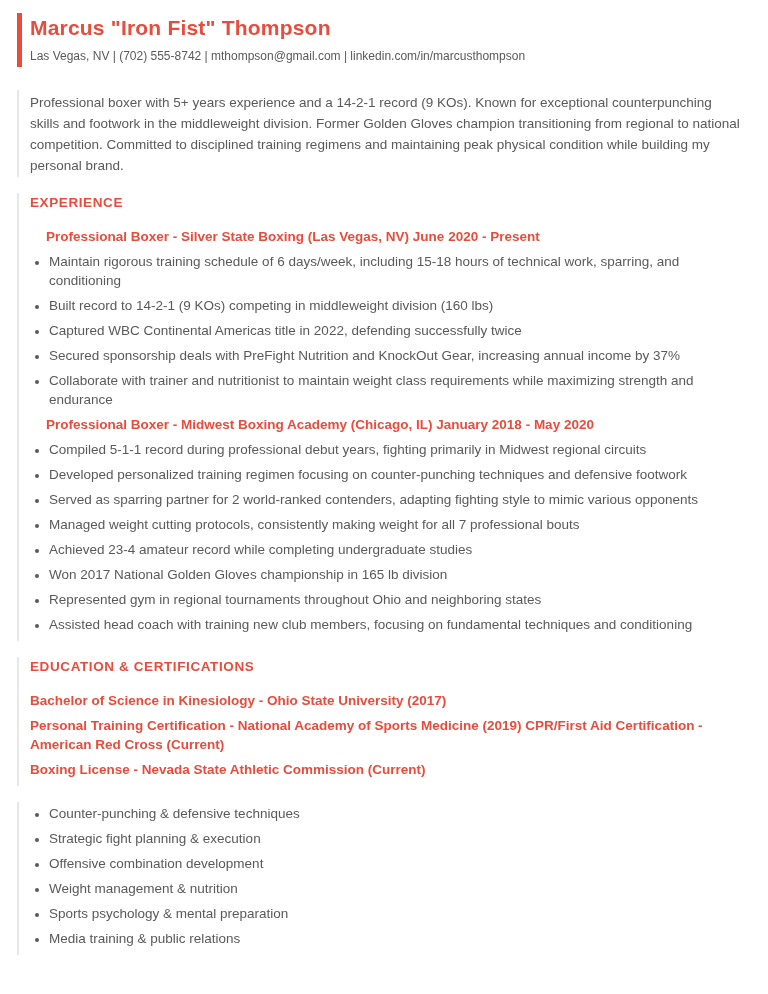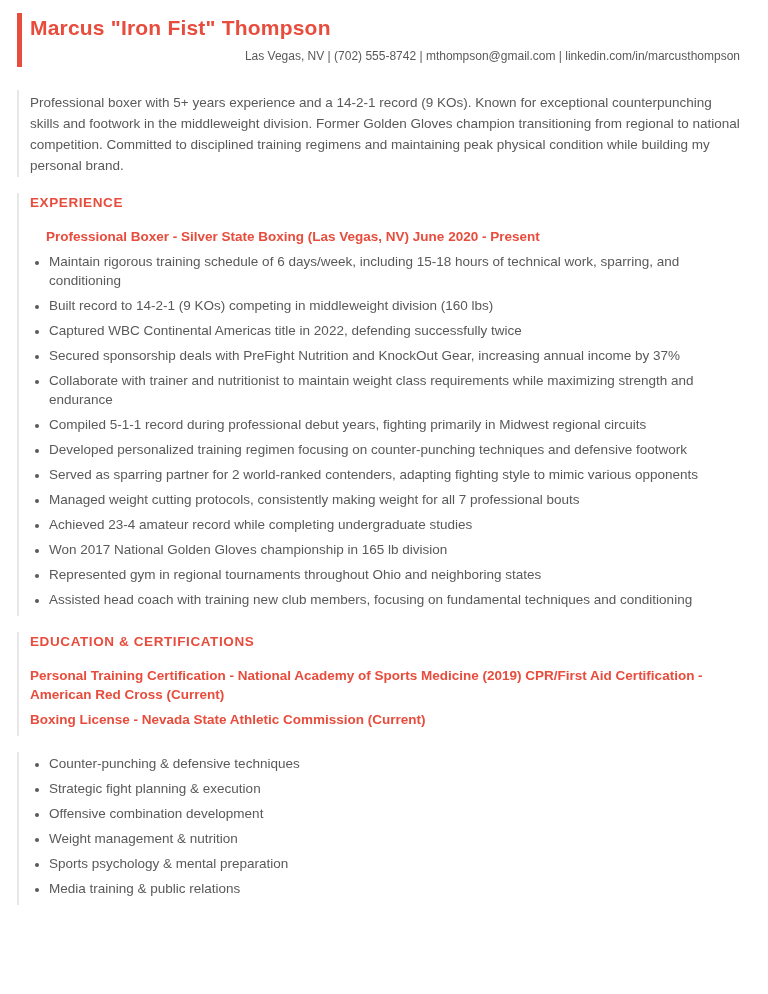--- a/index.html
+++ b/index.html
@@ -18,21 +18,21 @@
     padding: 3px 0 4px 8px;
     margin-bottom: 23px;
   }
   .name {
     margin: 0 0 9px 0;
     font-size: 21px;
     font-weight: 700;
     color: var(--accent);
     letter-spacing: 0.2px;
   }
-  .contact { font-size: 12px; color: var(--body-gray); text-align: right; }
+  .contact { font-size: 12px; color: var(--body-gray); }
 
   .section {
     border-left: 2px solid var(--rule-gray);
     padding: 2px 0 1px 11px;
     margin-bottom: 16px;
   }
   .summary-text {
     margin: 0;
     font-size: 13.5px;
     line-height: 21px;
@@ -92,20 +92,21 @@
       <ul class="bullets">
           <li>Maintain rigorous training schedule of 6 days/week, including 15-18 hours of technical work, sparring, and conditioning</li>
           <li>Built record to 14-2-1 (9 KOs) competing in middleweight division (160 lbs)</li>
           <li>Captured WBC Continental Americas title in 2022, defending successfully twice</li>
           <li>Secured sponsorship deals with PreFight Nutrition and KnockOut Gear, increasing annual income by 37%</li>
           <li>Collaborate with trainer and nutritionist to maintain weight class requirements while maximizing strength and endurance</li>
         </ul>
     </div>
 
     <div>
+      <h3 class="job-heading">Professional Boxer - Midwest Boxing Academy (Chicago, IL) January 2018 - May 2020</h3>
       <ul class="bullets">
           <li>Compiled 5-1-1 record during professional debut years, fighting primarily in Midwest regional circuits</li>
           <li>Developed personalized training regimen focusing on counter-punching techniques and defensive footwork</li>
           <li>Served as sparring partner for 2 world-ranked contenders, adapting fighting style to mimic various opponents</li>
           <li>Managed weight cutting protocols, consistently making weight for all 7 professional bouts</li>
         </ul>
     </div>
 
     <div>
       <ul class="bullets">
@@ -113,20 +114,21 @@
           <li>Won 2017 National Golden Gloves championship in 165 lb division</li>
           <li>Represented gym in regional tournaments throughout Ohio and neighboring states</li>
           <li>Assisted head coach with training new club members, focusing on fundamental techniques and conditioning</li>
         </ul>
     </div>
   </div>
 
   <div class="section">
     <h2 class="section-title">EDUCATION &amp; CERTIFICATIONS</h2>
     <div>
+        <p class="edu-entry">Bachelor of Science in Kinesiology - Ohio State University (2017)</p>
         <p class="edu-entry">Personal Training Certification - National Academy of Sports Medicine (2019) CPR/First Aid Certification - American Red Cross (Current)</p>
         <p class="edu-entry">Boxing License - Nevada State Athletic Commission (Current)</p>
       </div>
   </div>
 
   <div class="section">
     <ul class="bullets">
         <li>Counter-punching &amp; defensive techniques</li>
         <li>Strategic fight planning &amp; execution</li>
         <li>Offensive combination development</li>

